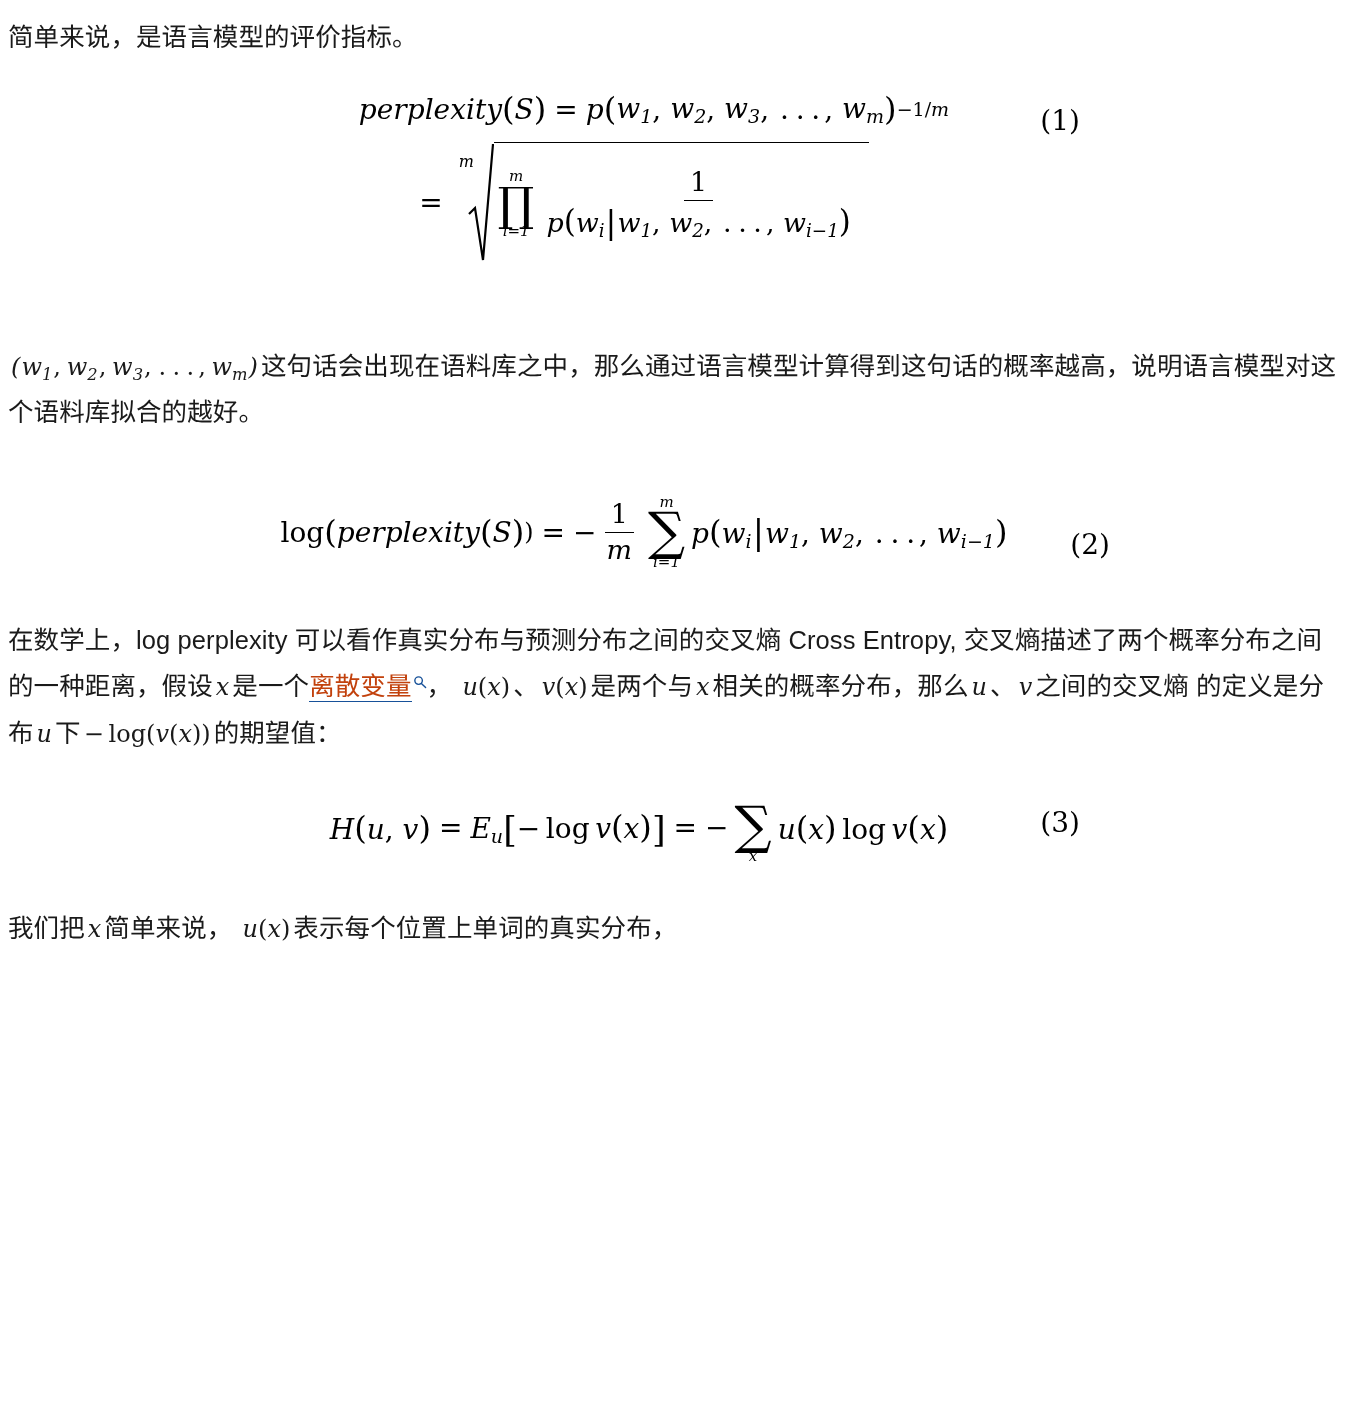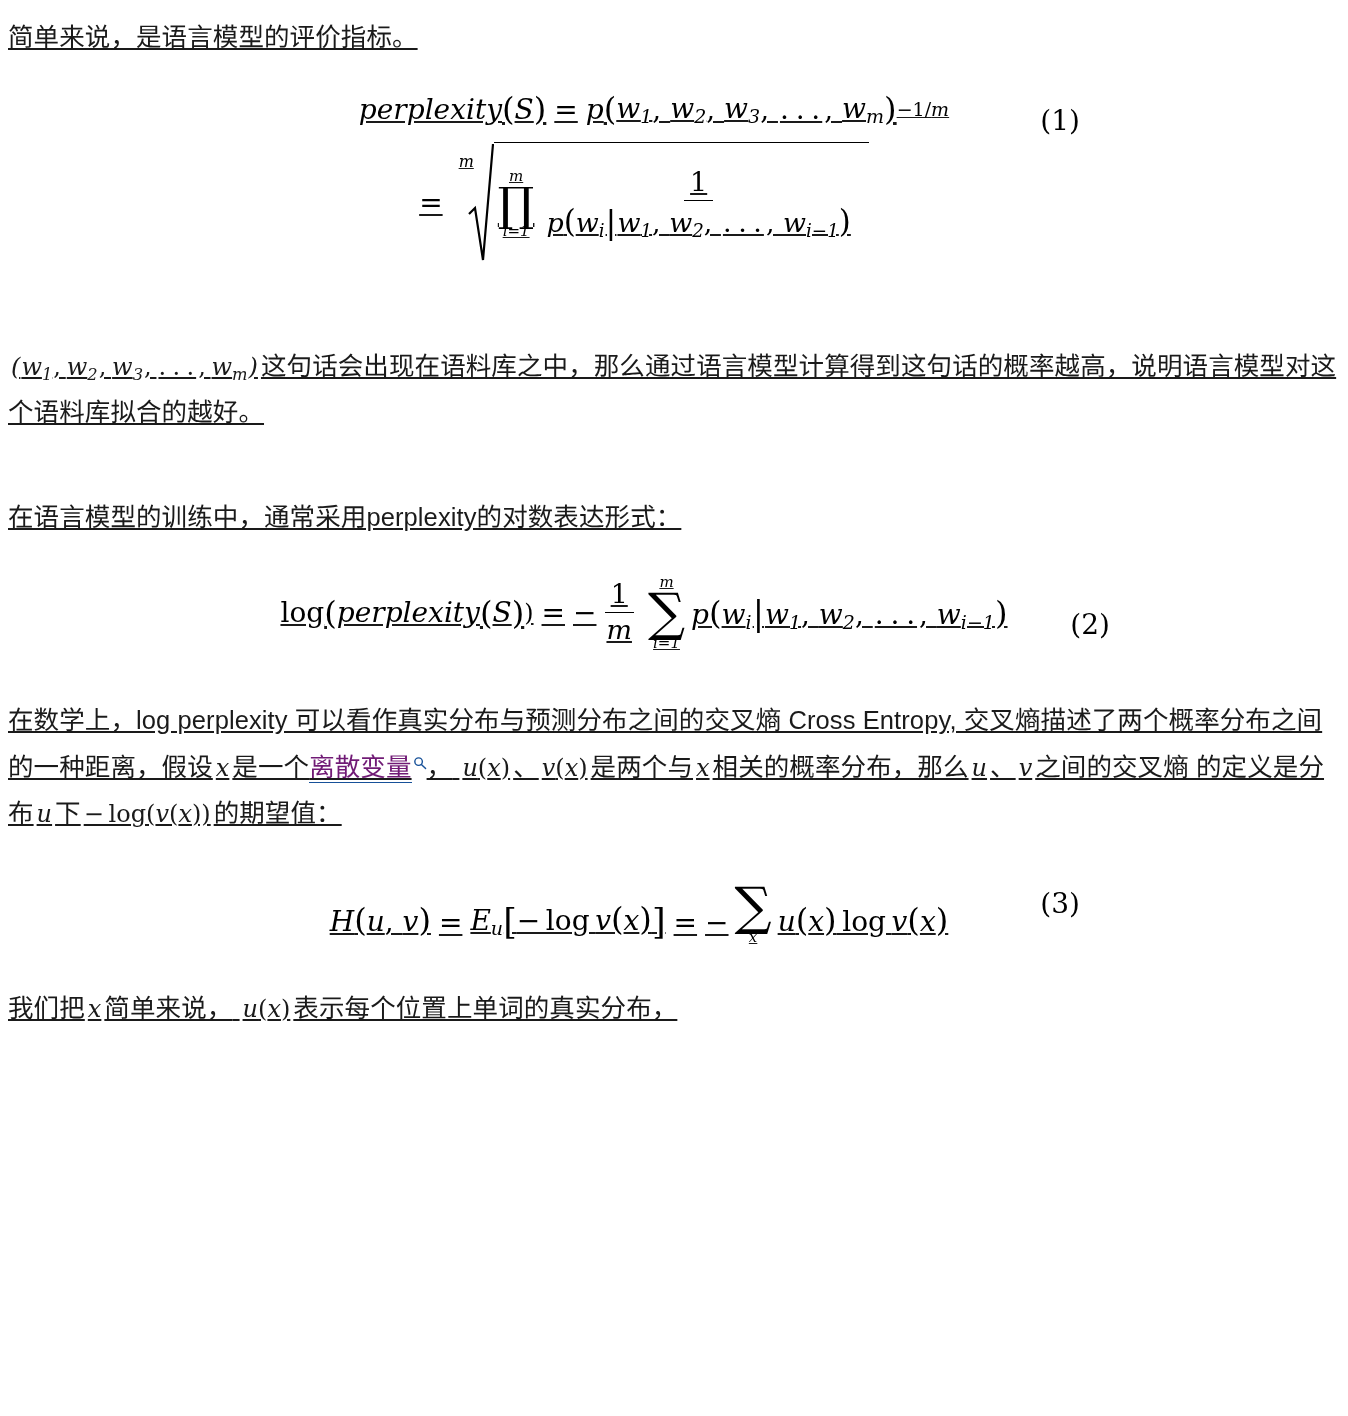--- a/index.html
+++ b/index.html
@@ -12,21 +12,20 @@
     width: 1348px;
     min-height: 1416px;
     font-family: "Liberation Sans", "DejaVu Sans", sans-serif;
     color: #1a1a1a;
     -webkit-font-smoothing: antialiased;
   }
   .page {
     width: 1348px;
     box-sizing: border-box;
     padding: 14px 8px 8px 8px;
-    text-decoration: underline;
   }
 
   
   .para {
     font-size: 25.5px;
     line-height: 1.82;
     letter-spacing: 0.1px;
     color: #1a1a1a;
     margin: 0 0 30px 0;
     text-align: left;
@@ -52,21 +51,21 @@
   }
   .sup {
     font-size: 0.68em;
     vertical-align: 0.55em;
     font-style: normal;
     padding: 0;
   }
 
   
   a.ref-link {
-    color: #701a75;
+    color: #c2410c;
     text-decoration: none;
     border-bottom: 1px solid #175199;
     padding-bottom: 1px;
     cursor: pointer;
   }
   .mag-icon {
     display: inline-block;
     width: 14px;
     height: 14px;
     position: relative;
@@ -262,21 +261,20 @@
 
     </div>
     <div class="eq-num" style="top:14px;">(1)</div>
   </div>
 
   <p class="para gap">
     <br>
     <span class="m">(<span class="mi-tight">w<span class="sub">1</span></span><span class="up">, </span><span class="mi-tight">w<span class="sub">2</span></span><span class="up">, </span><span class="mi-tight">w<span class="sub">3</span></span><span class="up">, </span><span class="dots">. . .</span><span class="up">, </span><span class="mi-tight">w<span class="sub">m</span></span>)</span><span>这句话会出现在语料库之中，那么通过语言模型计算得到这句话的概率越高，说明语言模型对这个语料库拟合的越好。</span>
   </p>
 
-  <p class="para small-gap">在语言模型的训练中，通常采用perplexity的对数表达形式：</p>
 
   <div class="eq-block" style="margin: 34px 0 46px 0;">
     <div class="eq-inner">
       <div class="eq-row" style="margin-left:-60px;">
         <span class="upr">log</span>
           <span class="upr mid-paren">(</span>
           <span>perplexity</span>
           <span class="mid-paren">(</span>
           <span>S</span>
           <span class="mid-paren">)</span>
@@ -305,21 +303,21 @@
 
   <p class="para small-gap">
     <span>在数学上，log perplexity 可以看作真实分布与预测分布之间的交叉熵 Cross Entropy, 交叉熵描述了两个概率分布之间的一种距离，假设</span><span class="m">x</span><span>是一个</span><a class="ref-link" href="#"><span>离散变量</span></a><span class="mag-icon"><svg viewBox="0 0 16 16" aria-hidden="true">
           <circle cx="6.4" cy="6.4" r="4.3" fill="none" stroke="#175199" stroke-width="1.6"></circle>
           <line x1="9.6" y1="9.6" x2="14.4" y2="14.4" stroke="#175199" stroke-width="1.6" stroke-linecap="round"></line>
         </svg></span><span>，</span>&nbsp;<span class="m">u<span class="up">(</span>x<span class="up">)</span></span><span>、</span><span class="m">v<span class="up">(</span>x<span class="up">)</span></span><span>是两个与</span><span class="m">x</span><span>相关的概率分布，那么</span><span class="m">u</span><span>、</span><span class="m">v</span><span>之间的交叉熵 的定义是分布</span><span class="m">u</span><span>下</span><span class="m"><span class="up">− log(</span>v<span class="up">(</span>x<span class="up">))</span></span><span>的期望值：</span>
   </p>
 
   <div class="eq-block" style="margin: 40px 0 46px 0;">
     <div class="eq-inner">
-      <div class="eq-row" style="margin-left:-70px;align-items:flex-end;">
+      <div class="eq-row" style="margin-left:-70px;">
         <span>H<span class="mid-paren">(</span>u<span class="upr">,&nbsp;</span>v<span class="mid-paren">)</span></span>
         <span class="eq-space"></span>
           <span class="op">=</span>
           <span class="eq-space"></span>
         <span>E<span class="sub">u</span><span class="big-paren" style="font-size:1.25em;">[</span><span class="upr">− log </span>v<span class="mid-paren">(</span>x<span class="mid-paren">)</span><span class="big-paren" style="font-size:1.25em;">]</span></span>
         <span class="eq-space"></span>
           <span class="op">=</span>
           <span class="eq-space"></span>
         <span class="op">−</span>
         <span class="eq-space-sm"></span>

